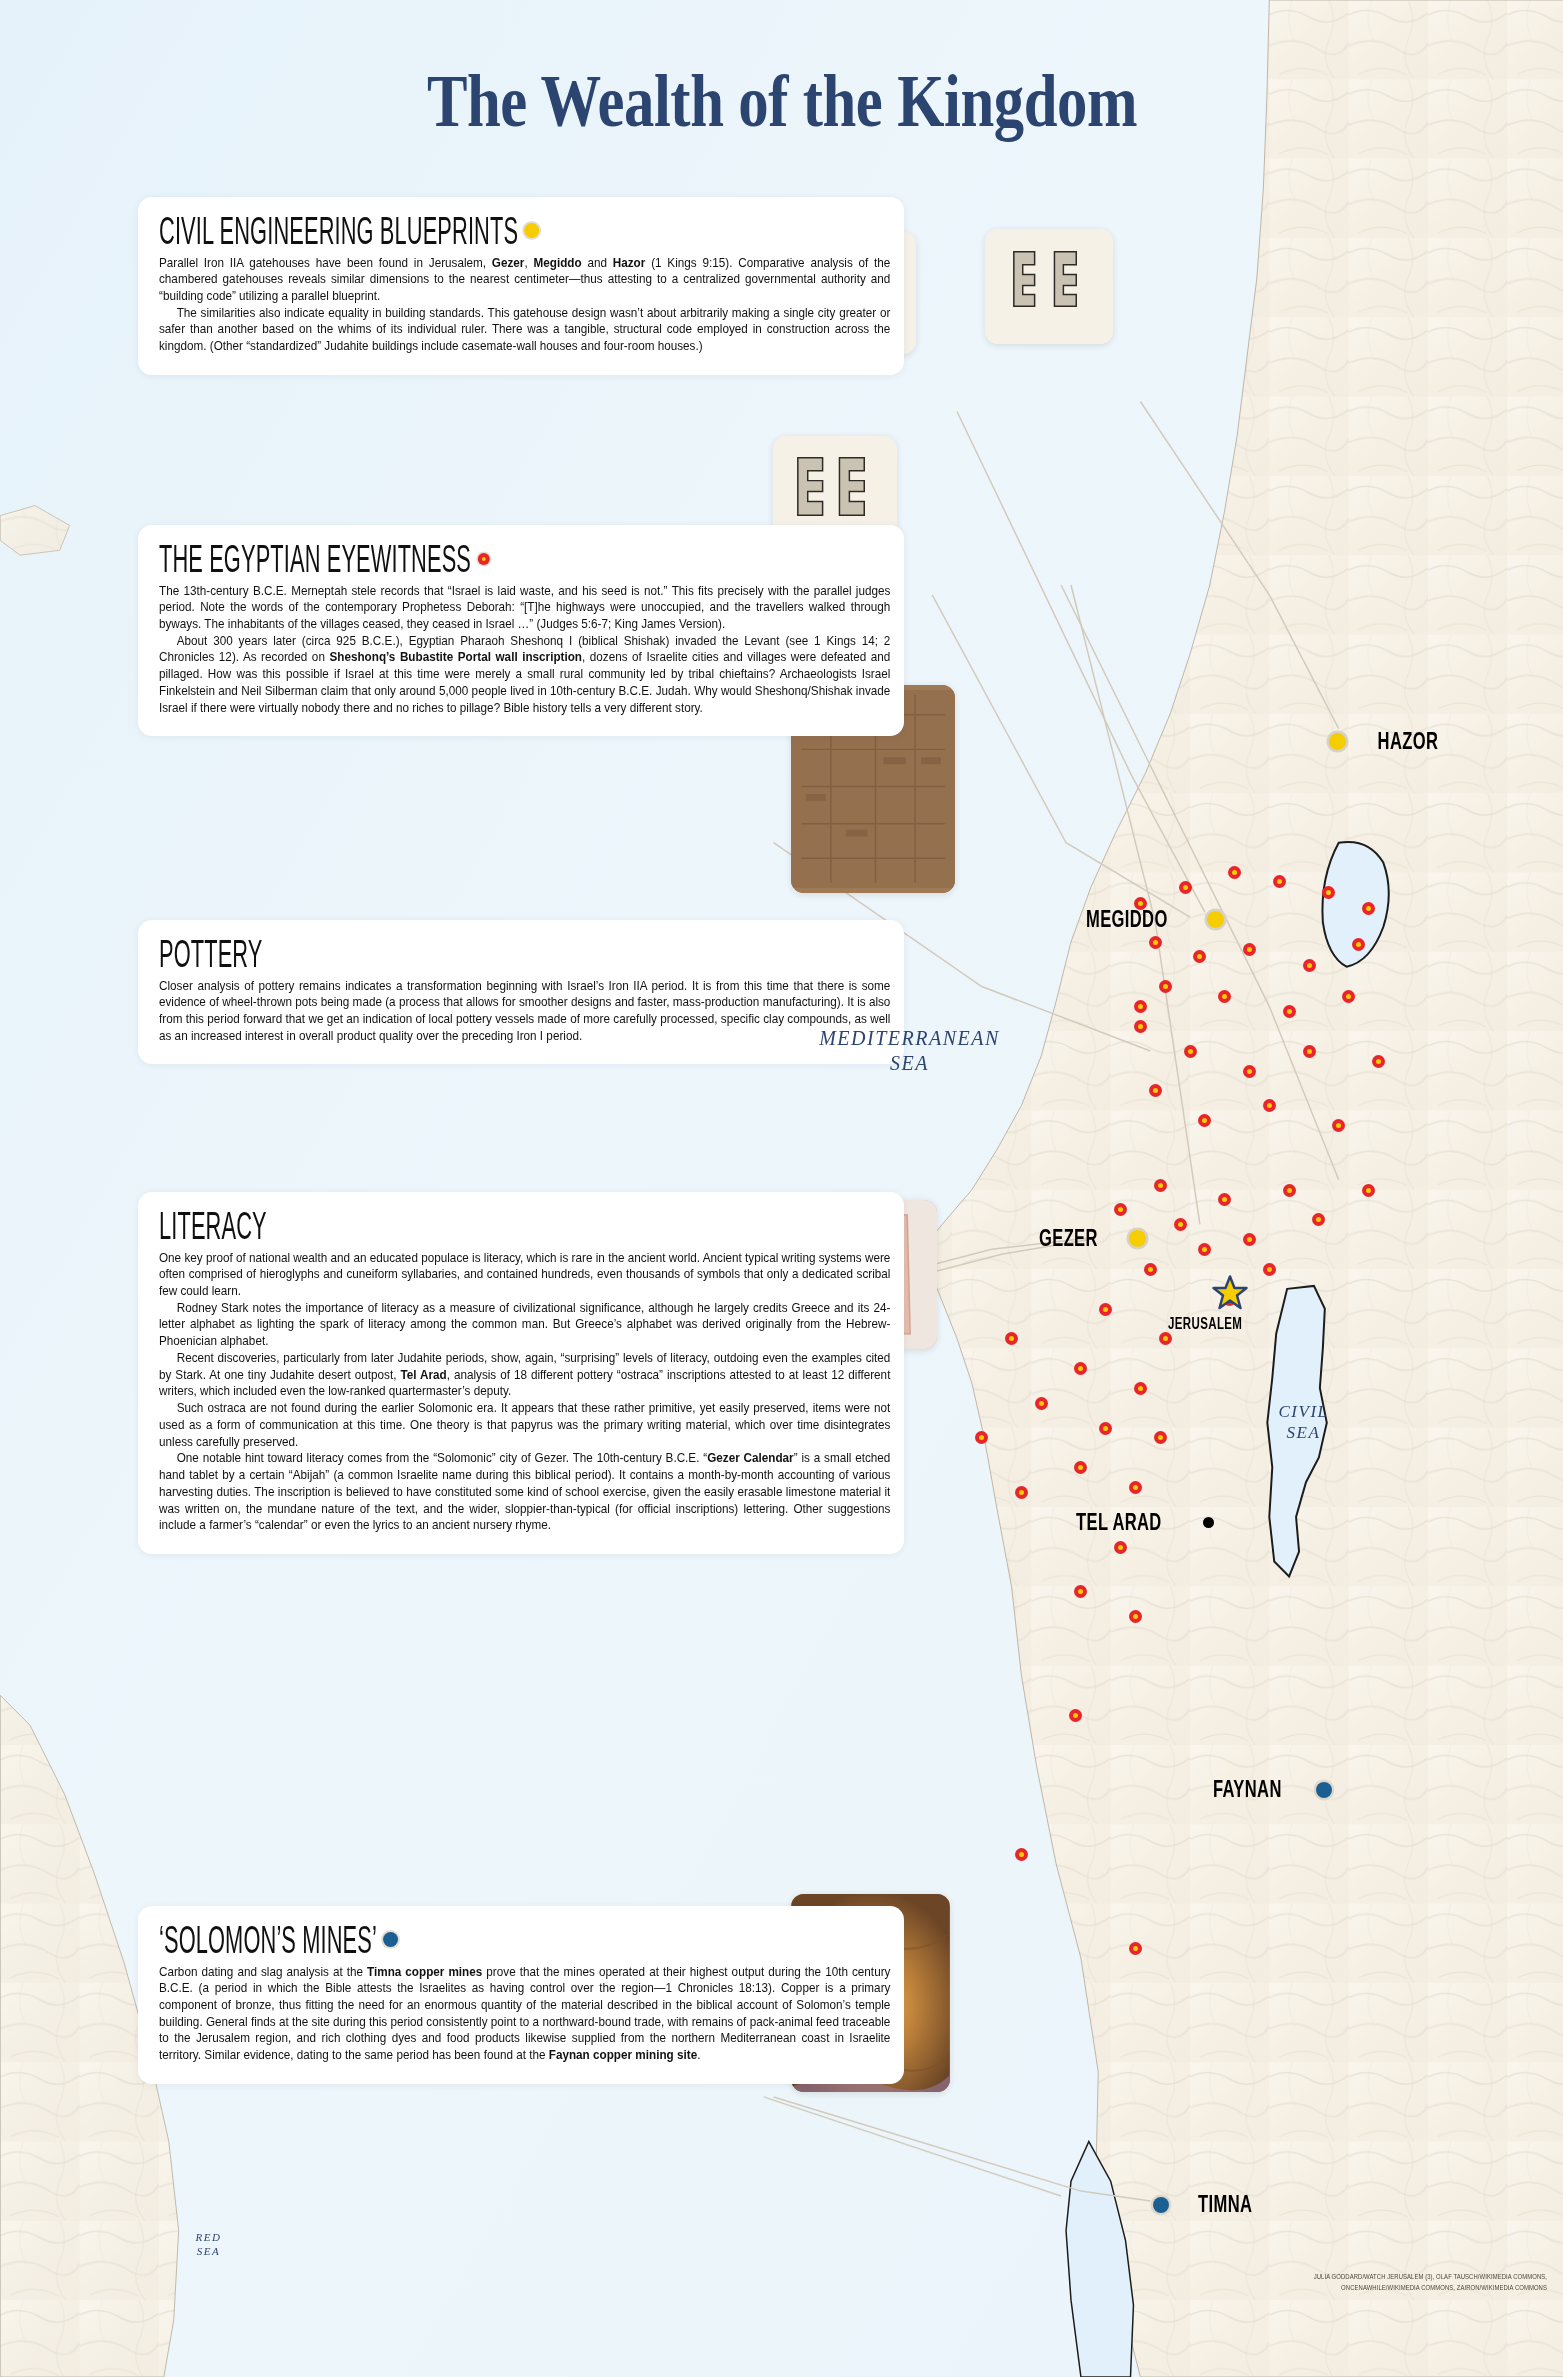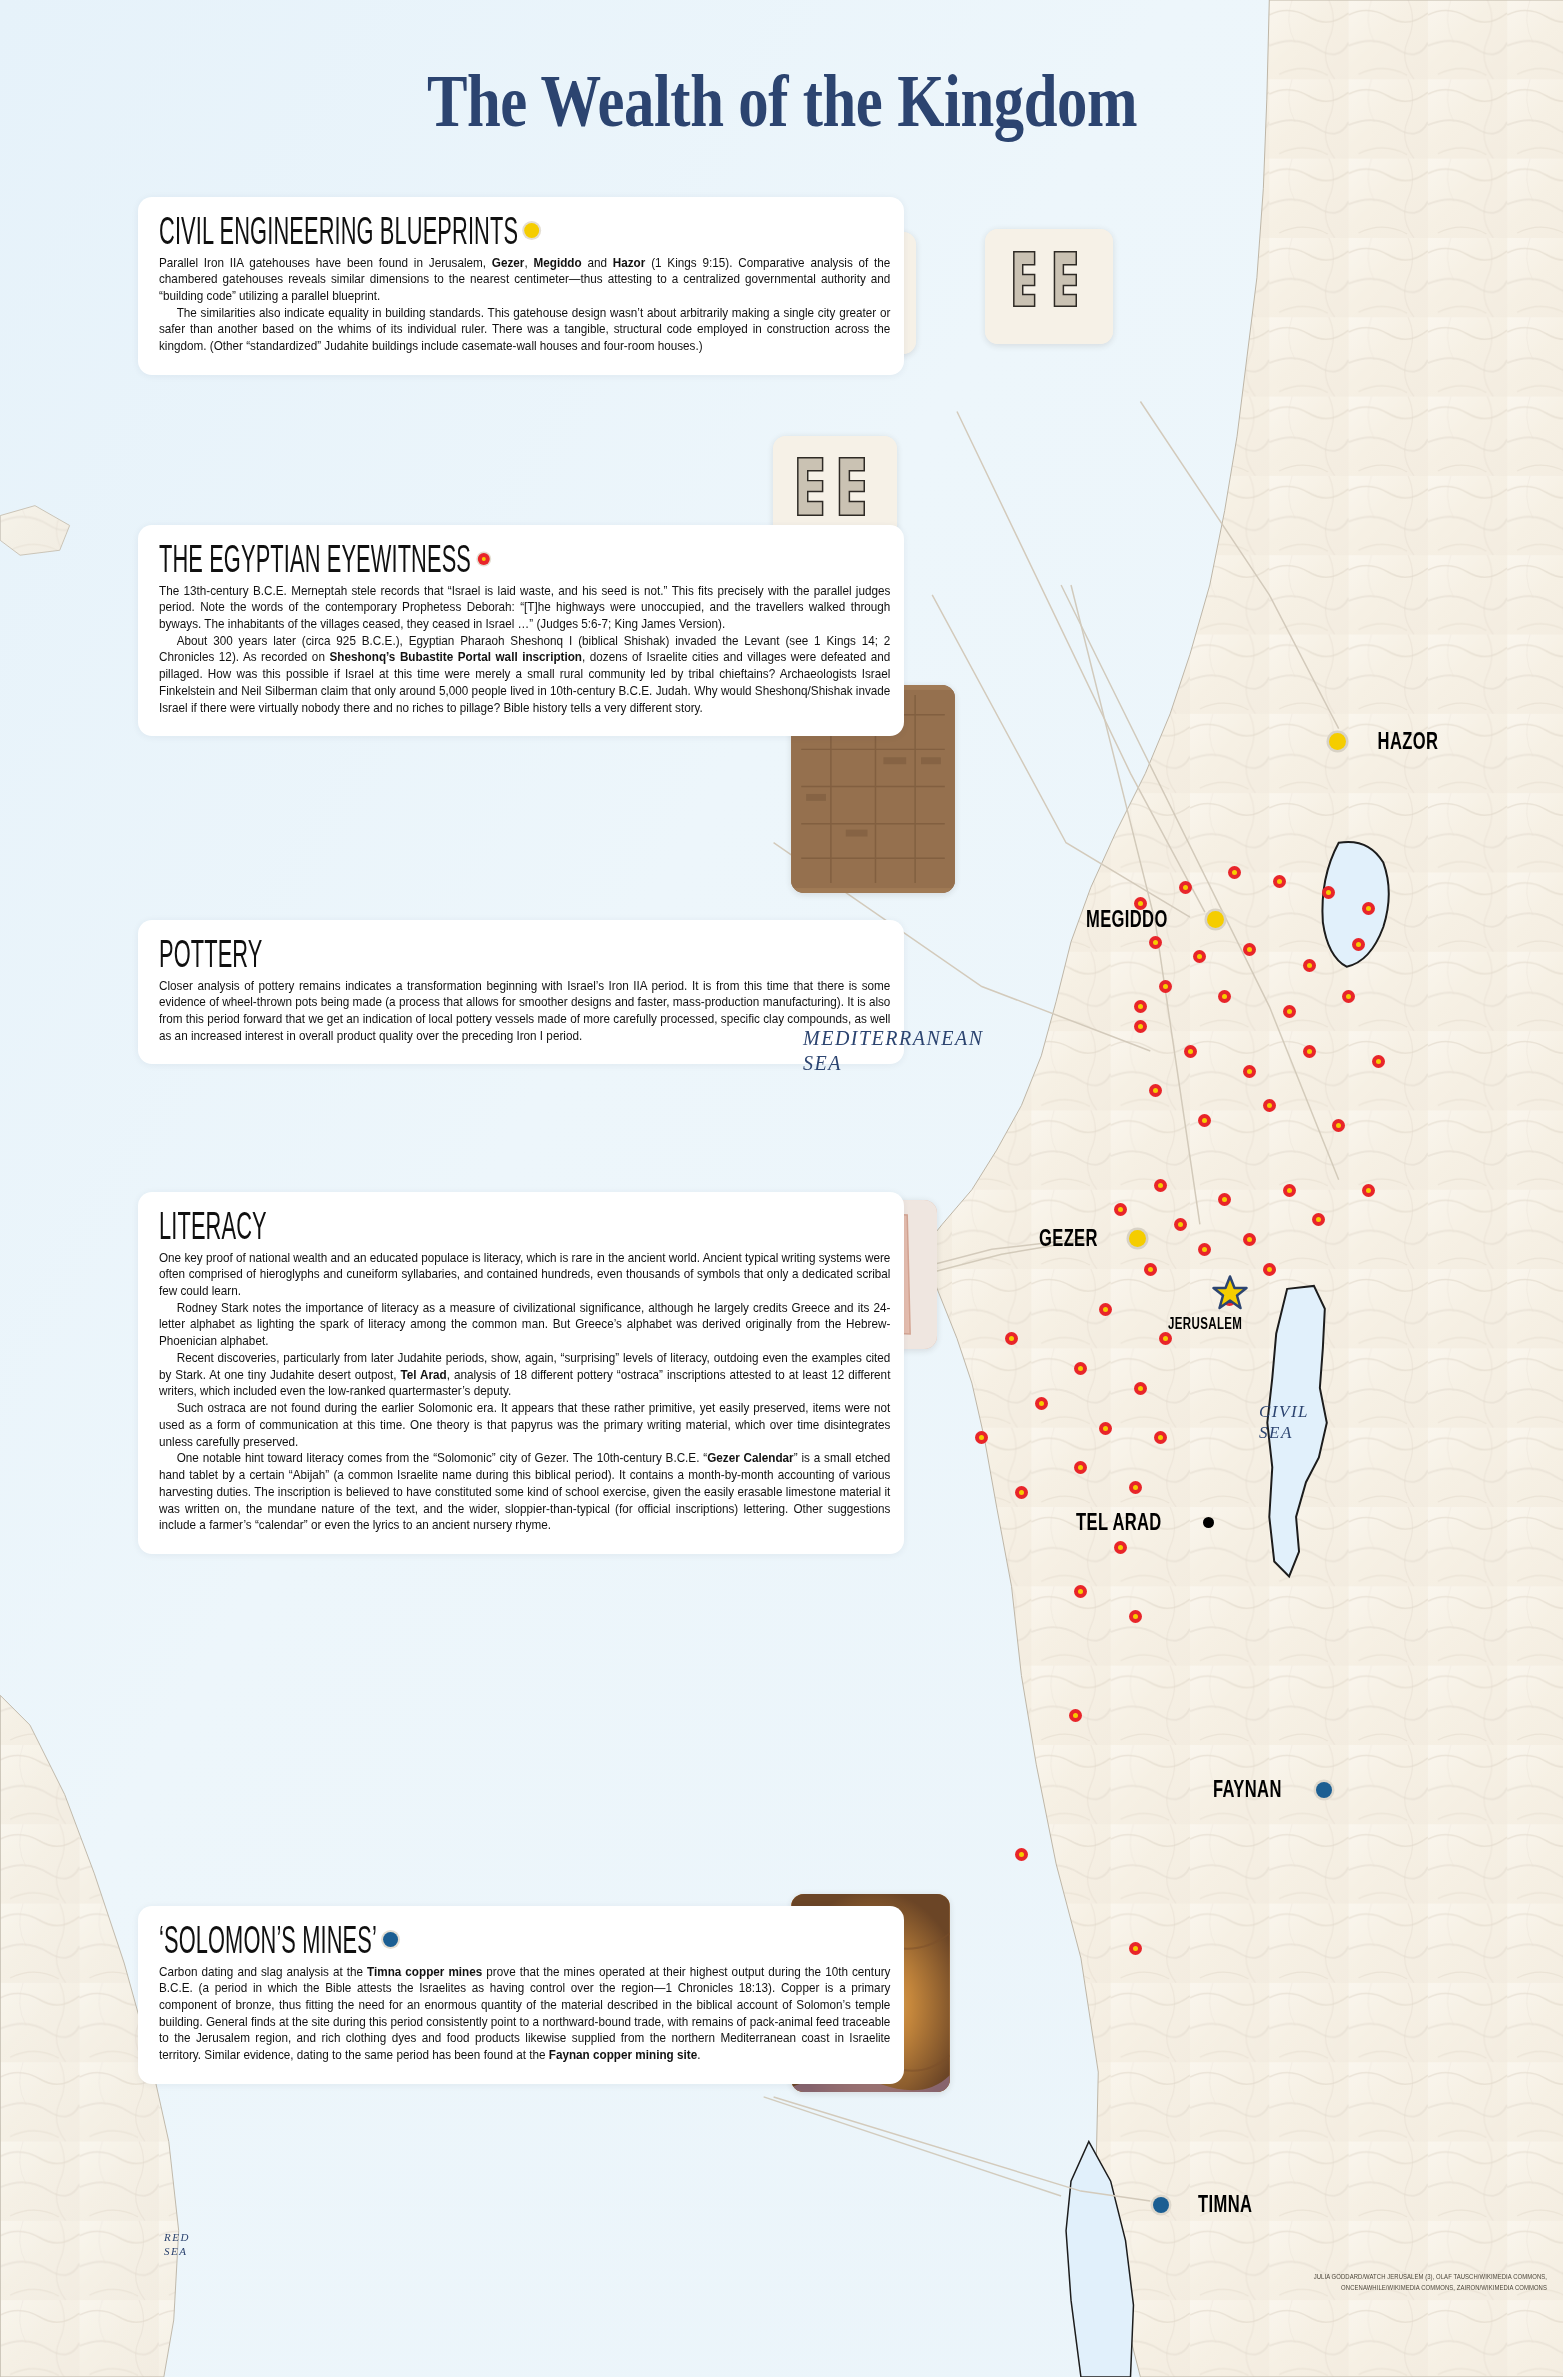--- a/index.html
+++ b/index.html
@@ -72,21 +72,21 @@
     position:absolute;display:flex;align-items:center;gap:8px;
     font-family:"Liberation Sans", sans-serif;
     font-weight:700;font-size:23px;letter-spacing:0.5px;color:#000;
     white-space:nowrap;
     transform-origin:0 50%;
   }
   .city .lbl{transform:scaleX(.72);transform-origin:inherit;display:inline-block;}
   .city.right-dot .lbl{transform-origin:100% 50%;}
 
   .sea{
-    position:absolute;text-align:left;
+    position:absolute;text-align:center;
     font-family:"Liberation Serif", serif;
     font-style:italic;font-size:20px;color:#2c4470;
     letter-spacing:1.5px;line-height:1.25;
     white-space:pre-line;
   }
 
   .mapdot{border-radius:50%;display:inline-block;flex:0 0 auto;}
   .md-yellow{width:17px;height:17px;background:#f5cd00;box-shadow:0 0 0 2.5px #d8d2c6;}
   .md-blue{width:16px;height:16px;background:#1b5e92;box-shadow:0 0 0 2.5px #ded8cc;}
   .md-black{width:11px;height:11px;background:#000;}

